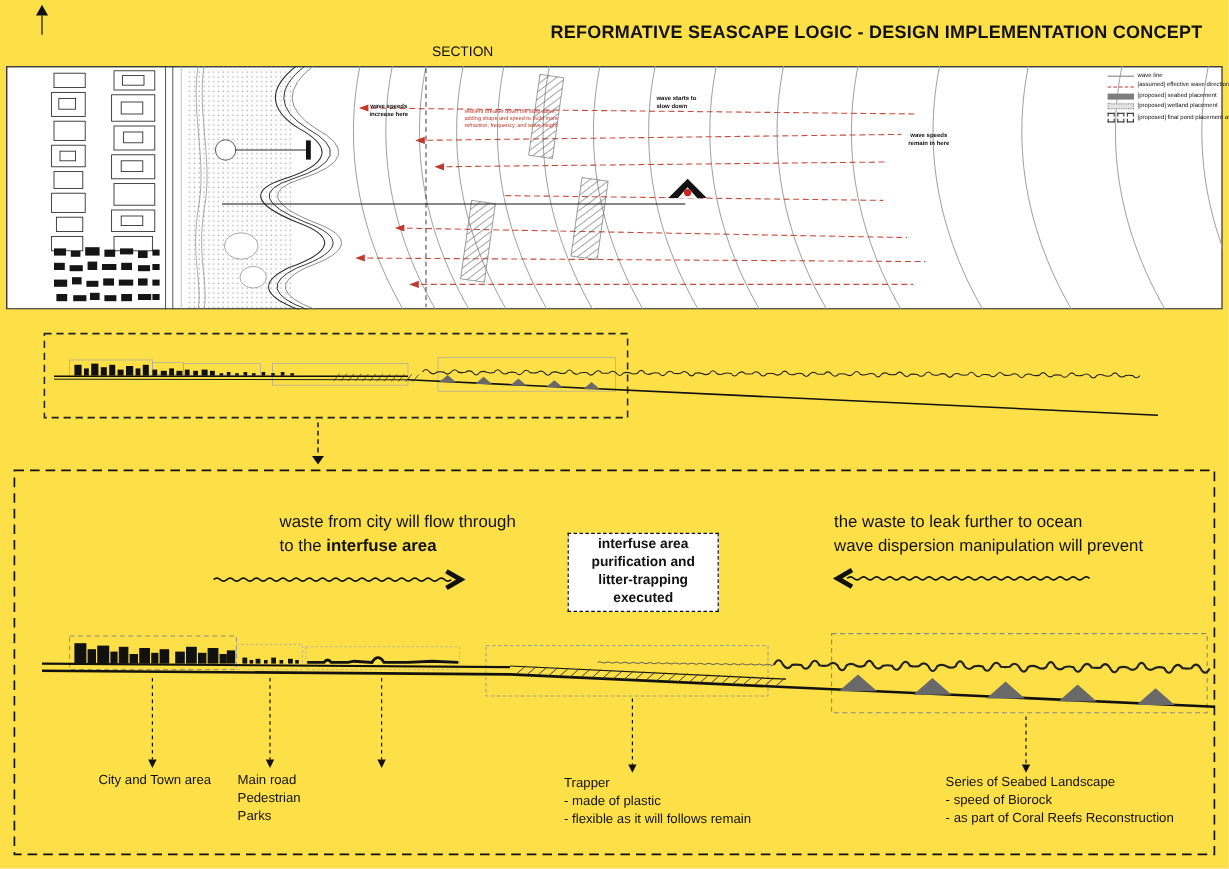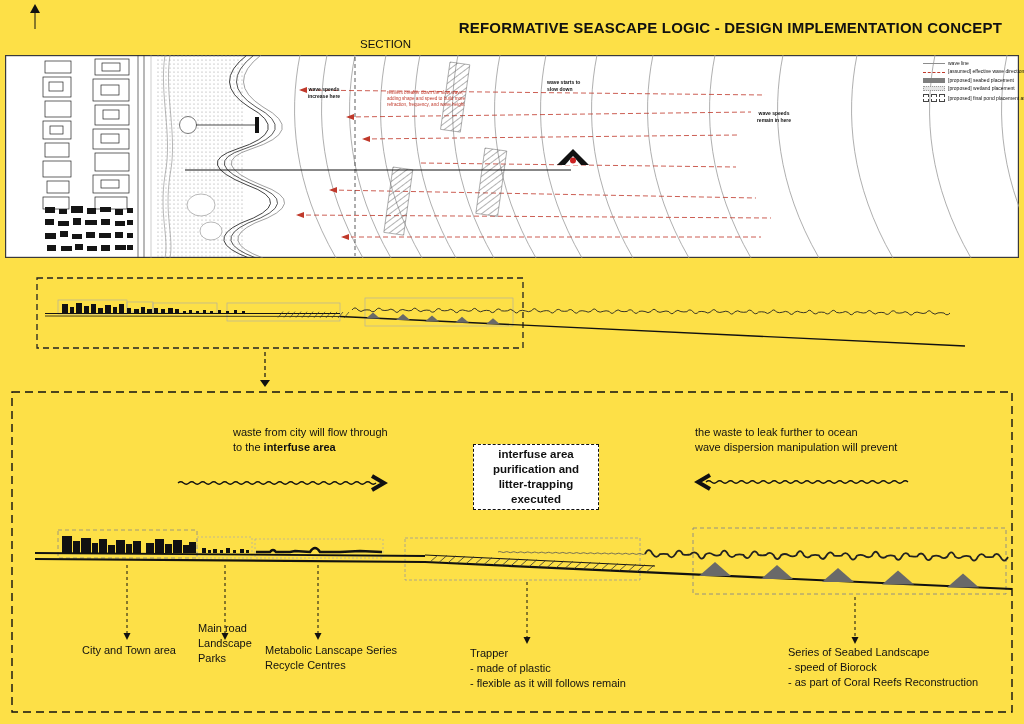--- a/index.html
+++ b/index.html
@@ -14,21 +14,21 @@
   .sw{width:22px;flex:0 0 22px;display:flex;align-items:center;}
   .swline{width:22px;height:0;border-top:1px solid #8c8c8c;}
   .swred{width:22px;height:0;border-top:1.5px dashed var(--red-accent,#c0392b);}
   .swseabed{width:22px;height:5px;background:#7e7e7e;}
   .swwet{width:22px;height:5px;background:#e4e4e4;border:1px dotted #999;box-sizing:border-box;}
   .swpond{display:flex;gap:2px;}
   .swpond i{width:5px;height:6px;border:1px dashed #444;display:block;}
   .ltxt{font-size:5px;line-height:1.15;white-space:nowrap;}
   .tiny{font-size:5px;line-height:1.3;font-weight:bold;}
   .tinyred{font-size:4.6px;line-height:1.3;color:var(--red-accent,#c0392b);}
-  .ann{font-size:11px;line-height:1.4;}
+  .ann{font-size:14px;line-height:1.4;}
   .lbl{font-size:11px;line-height:1.35;}
   .callout{left:473px;top:444px;width:124px;height:64px;border:1.6px dashed #111;
            display:flex;flex-direction:column;justify-content:center;align-items:center;
            font-size:11.5px;font-weight:bold;line-height:1.32;text-align:center;background:#fff;}
   .center{text-align:center;}
   .redline{stroke:var(--red-accent,#c0392b);}
   .hatchlines line{stroke:#333;stroke-width:.7;}
   .hatchlines2 line{stroke:#333;stroke-width:.8;}
 </style>
 </head>
@@ -424,28 +424,24 @@
   </div>
 
   <div class="abs ann" style="left:695px;top:425px">
     <div>the waste to leak further to ocean</div>
     <div>wave dispersion manipulation will prevent</div>
   </div>
 
   <div class="abs lbl" style="left:82px;top:643px">
     <div>City and Town area</div>
   </div>
-  <div class="abs lbl" style="left:198px;top:621px">
+  <div class="abs lbl" style="left:198px;top:643px">
     <div>Main road</div>
-    <div>Landscape</div>
+    <div>Pedestrian</div>
     <div>Parks</div>
-  </div>
-  <div class="abs lbl" style="left:265px;top:643px">
-    <div>Metabolic Lanscape Series</div>
-    <div>Recycle Centres</div>
   </div>
   <div class="abs lbl" style="left:470px;top:646px">
     <div>Trapper</div>
     <div>- made of plastic</div>
     <div>- flexible as it will follows remain</div>
   </div>
   <div class="abs lbl" style="left:788px;top:645px">
     <div>Series of Seabed Landscape</div>
     <div>- speed of Biorock</div>
     <div>- as part of Coral Reefs Reconstruction</div>

